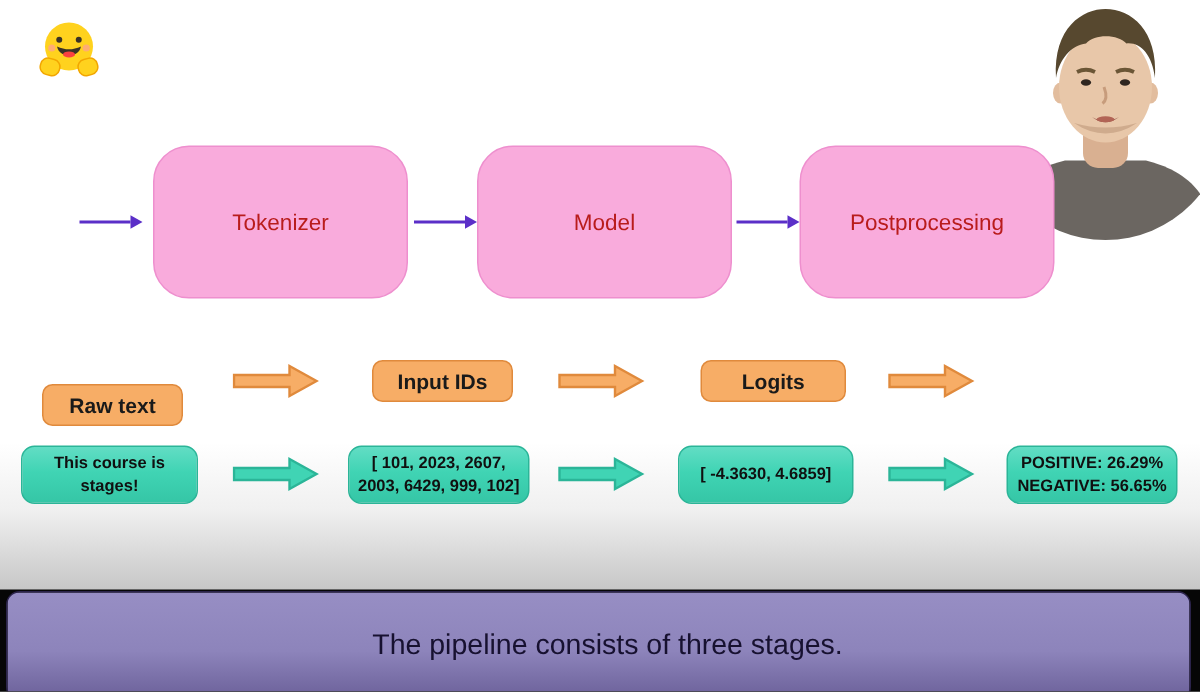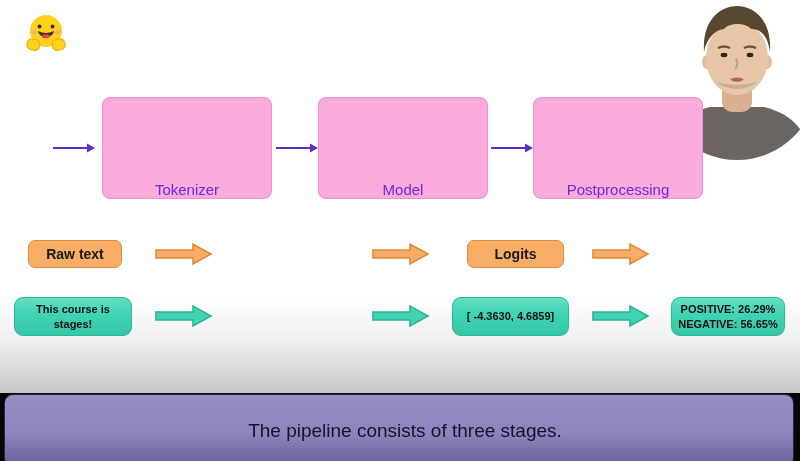--- a/index.html
+++ b/index.html
@@ -5,25 +5,25 @@
   html,body{margin:0;padding:0;background:#222;}
   .stage{
     position:relative;width:800px;height:461px;margin:0 auto;overflow:hidden;
     font-family:"Liberation Sans","DejaVu Sans",sans-serif;
     background:linear-gradient(180deg,#ffffff 0px,#ffffff 295px,#f0f0f0 340px,#c9c9c9 390px,#c7c7c7 393px);
   }
   .abs{position:absolute;}
 
   
   .stage-box{
-    display:flex;align-items:flex-end;justify-content:center;
-    width:168px;height:100px;border-radius:8px;
+    display:flex;align-items:center;justify-content:center;
+    width:168px;height:100px;border-radius:24px;
     background:var(--pink,#f9abdc);
     border:1.5px solid var(--pinkBorder,#ee8fce);
-    font-size:15px;font-weight:500;color:#6d28d9;
+    font-size:15px;font-weight:500;color:#b91c1c;
   }
 
   
   .purple-arrow line{stroke:var(--purpleArrow,#5b2fc8);stroke-width:2;}
   .purple-arrow polygon{fill:var(--purpleArrow,#5b2fc8);}
 
   
   .label-box{
     display:flex;align-items:center;justify-content:center;
     height:26px;border-radius:7px;
@@ -112,40 +112,47 @@
   </svg>
   <svg class="abs purple-arrow" style="left:275px;top:142px" width="44" height="12" viewBox="0 0 44 12">
     <line x1="1" y1="6" x2="35" y2="6"></line>
       <polygon points="35,1.5 43,6 35,10.5"></polygon>
   </svg>
   <svg class="abs purple-arrow" style="left:490px;top:142px" width="44" height="12" viewBox="0 0 44 12">
     <line x1="1" y1="6" x2="35" y2="6"></line>
       <polygon points="35,1.5 43,6 35,10.5"></polygon>
   </svg>
 
-  <div class="abs label-box" style="left:28px;top:240px;width:92px">
+  <div class="abs label-box" style="left:28px;top:256px;width:92px">
     <span>Raw text</span>
+  </div>
+  <div class="abs label-box" style="left:248px;top:240px;width:92px">
+    <span>Input IDs</span>
   </div>
   <div class="abs label-box" style="left:467px;top:240px;width:95px">
     <span>Logits</span>
   </div>
 
   <svg class="abs block-arrow orange" style="left:155px;top:242px" width="58" height="24" viewBox="0 0 58 24">
     <path d="M1 8 H38 V2 L56 12 L38 22 V16 H1 Z"></path>
   </svg>
   <svg class="abs block-arrow orange" style="left:372px;top:242px" width="58" height="24" viewBox="0 0 58 24">
     <path d="M1 8 H38 V2 L56 12 L38 22 V16 H1 Z"></path>
   </svg>
   <svg class="abs block-arrow orange" style="left:592px;top:242px" width="58" height="24" viewBox="0 0 58 24">
     <path d="M1 8 H38 V2 L56 12 L38 22 V16 H1 Z"></path>
   </svg>
 
   <div class="abs value-box" style="left:14px;top:297px;width:116px">
     <span>This course is</span>
     <span>stages!</span>
+  </div>
+  <div class="abs value-box" style="left:232px;top:297px;width:119px">
+    <span>[ 101, 2023, 2607,</span>
+    <span>2003, 6429, 999, 102]</span>
   </div>
   <div class="abs value-box" style="left:452px;top:297px;width:115px">
     <span>[ -4.3630, 4.6859]</span>
 
   </div>
   <div class="abs value-box" style="left:671px;top:297px;width:112px">
     <span>POSITIVE: 26.29%</span>
     <span>NEGATIVE: 56.65%</span>
   </div>
 

